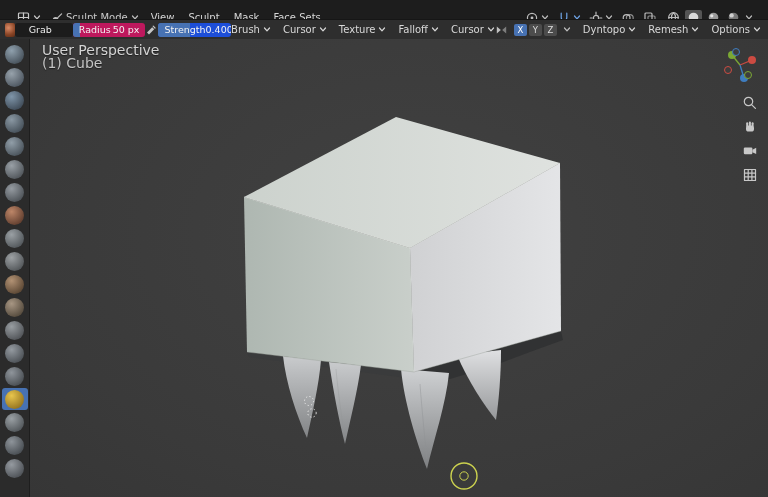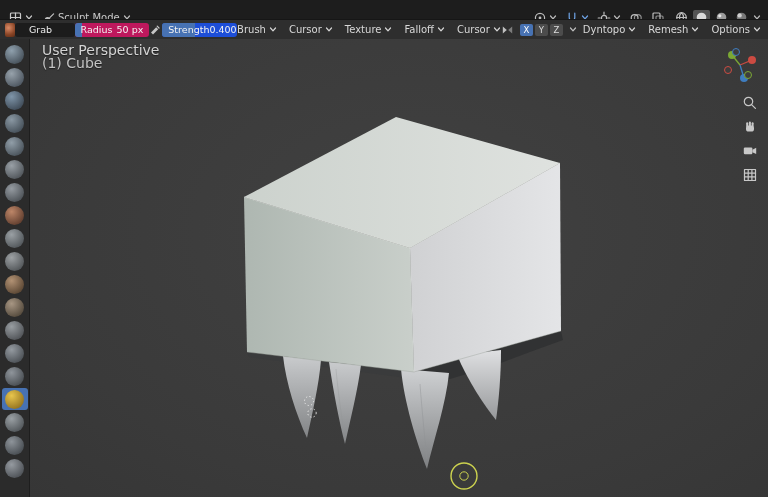--- a/index.html
+++ b/index.html
@@ -1,21 +1,21 @@
 <!DOCTYPE html>
 <html><head>
 <meta charset="utf-8">
 <style>
   *{margin:0;padding:0;box-sizing:border-box;user-select:none}
   html,body{width:768px;height:497px;background:#1d1d1d;font-family:"DejaVu Sans","Liberation Sans",sans-serif}
   #app{position:relative;width:768px;height:497px;overflow:hidden;font-size:10px;color:#d4d4d4}
 
   
   .menubar{position:absolute;left:0;top:0;width:100%;height:35px;background:#1d1d1d;
-    display:flex;align-items:center;padding:0 4px;z-index:6}
+    display:flex;align-items:center;padding:0 12px;z-index:6}
   .mbtn{display:flex;align-items:center;gap:3px;padding:0 5px;height:100%;color:#c9c9c9;cursor:default}
   .mbtn svg{display:block}
   #menus{display:flex;height:100%}
   .menu-item{display:flex;align-items:center;padding:0 7px;color:#d6d6d6;cursor:default}
   .header-right{margin-left:auto;display:flex;align-items:center;gap:8px;color:#bdbdbd;padding-right:3px}
   .hbtn{display:flex;align-items:center;gap:2px;cursor:default}
   .hbtn svg{display:block}
   .hbtn.active{color:#6fa5e8}
   .shading-group{display:flex;align-items:center;gap:3px}
   .shade{display:flex;border-radius:2px;padding:1px 2px}
@@ -29,21 +29,21 @@
   #tool-name-field{width:78px;height:14px;background:#1c1c1c;border-radius:3px;color:#ececec;
     display:flex;align-items:center;padding-left:14px;font-size:9.5px}
   .slider{position:relative;height:14px;border-radius:3px;background:#be185d;overflow:hidden;
     display:flex;align-items:center;justify-content:space-between;padding:0 6px;font-size:9.5px;color:#f2f2f2}
   .slider .fill{position:absolute;left:0;top:0;bottom:0;background:#4772b3}
   .slider span{position:relative;z-index:1}
   #radius-slider{width:100px}
   #strength-slider{width:100px;background:#1d4ed8}
   .iconbtn{display:flex;align-items:center;color:#c6c6c6}
   #dropdowns-left,#dropdowns-right{display:flex;align-items:center;gap:12px;}
-  #dropdowns-right{margin-right:2px}
+  #dropdowns-right{margin-left:6px;margin-right:2px}
   .dropbtn{display:flex;align-items:center;gap:3px;color:#d8d8d8;cursor:default}
   .rightgrp{margin-left:auto;display:flex;align-items:center;gap:6px}
   #mirror-axes{display:flex;align-items:center;gap:2px}
   .axis{width:13px;height:12px;border-radius:2px;background:#4c4c4c;color:#dedede;font-size:8.5px;
     display:flex;align-items:center;justify-content:center}
   .axis.on{background:#4772b3;color:#fff}
   .hicon{display:flex;align-items:center;color:#c0c0c0}
 
   
   .toolbar{position:absolute;left:0;top:39px;width:30px;height:458px;background:#2b2b2b;
@@ -87,20 +87,26 @@
             <path d="M6.8 5.6 L10.6 1.8" stroke="currentColor" stroke-width="1.2" stroke-linecap="round" stroke-linejoin="round" fill="none"></path>
           </svg>
         </span>
       <span>Sculpt Mode</span>
       <span class="hicon" id="mode-caret-slot">
           <svg width="8" height="5" viewBox="0 0 8 5" xmlns="http://www.w3.org/2000/svg">
             <path d="M1.5 1 L4 3.8 L6.5 1" stroke="currentColor" stroke-width="1.2" stroke-linecap="round" stroke-linejoin="round" fill="none"></path>
           </svg>
         </span>
     </div>
+    <div id="menus">
+        <div class="menu-item">View</div>
+        <div class="menu-item">Sculpt</div>
+        <div class="menu-item">Mask</div>
+        <div class="menu-item">Face Sets</div>
+      </div>
     <div class="header-right" id="header-right-buttons">
         <div class="hbtn">
           <svg width="14" height="14" viewBox="0 0 14 14" xmlns="http://www.w3.org/2000/svg">
             <circle cx="7" cy="7" r="4.6" stroke="currentColor" stroke-width="1.2" stroke-linecap="round" stroke-linejoin="round" fill="none"></circle>
             <circle cx="7" cy="7" r="1.4" fill="currentColor"></circle>
           </svg>
           <svg width="8" height="5" viewBox="0 0 8 5" xmlns="http://www.w3.org/2000/svg">
             <path d="M1.5 1 L4 3.8 L6.5 1" stroke="currentColor" stroke-width="1.2" stroke-linecap="round" stroke-linejoin="round" fill="none"></path>
           </svg>
         </div>

